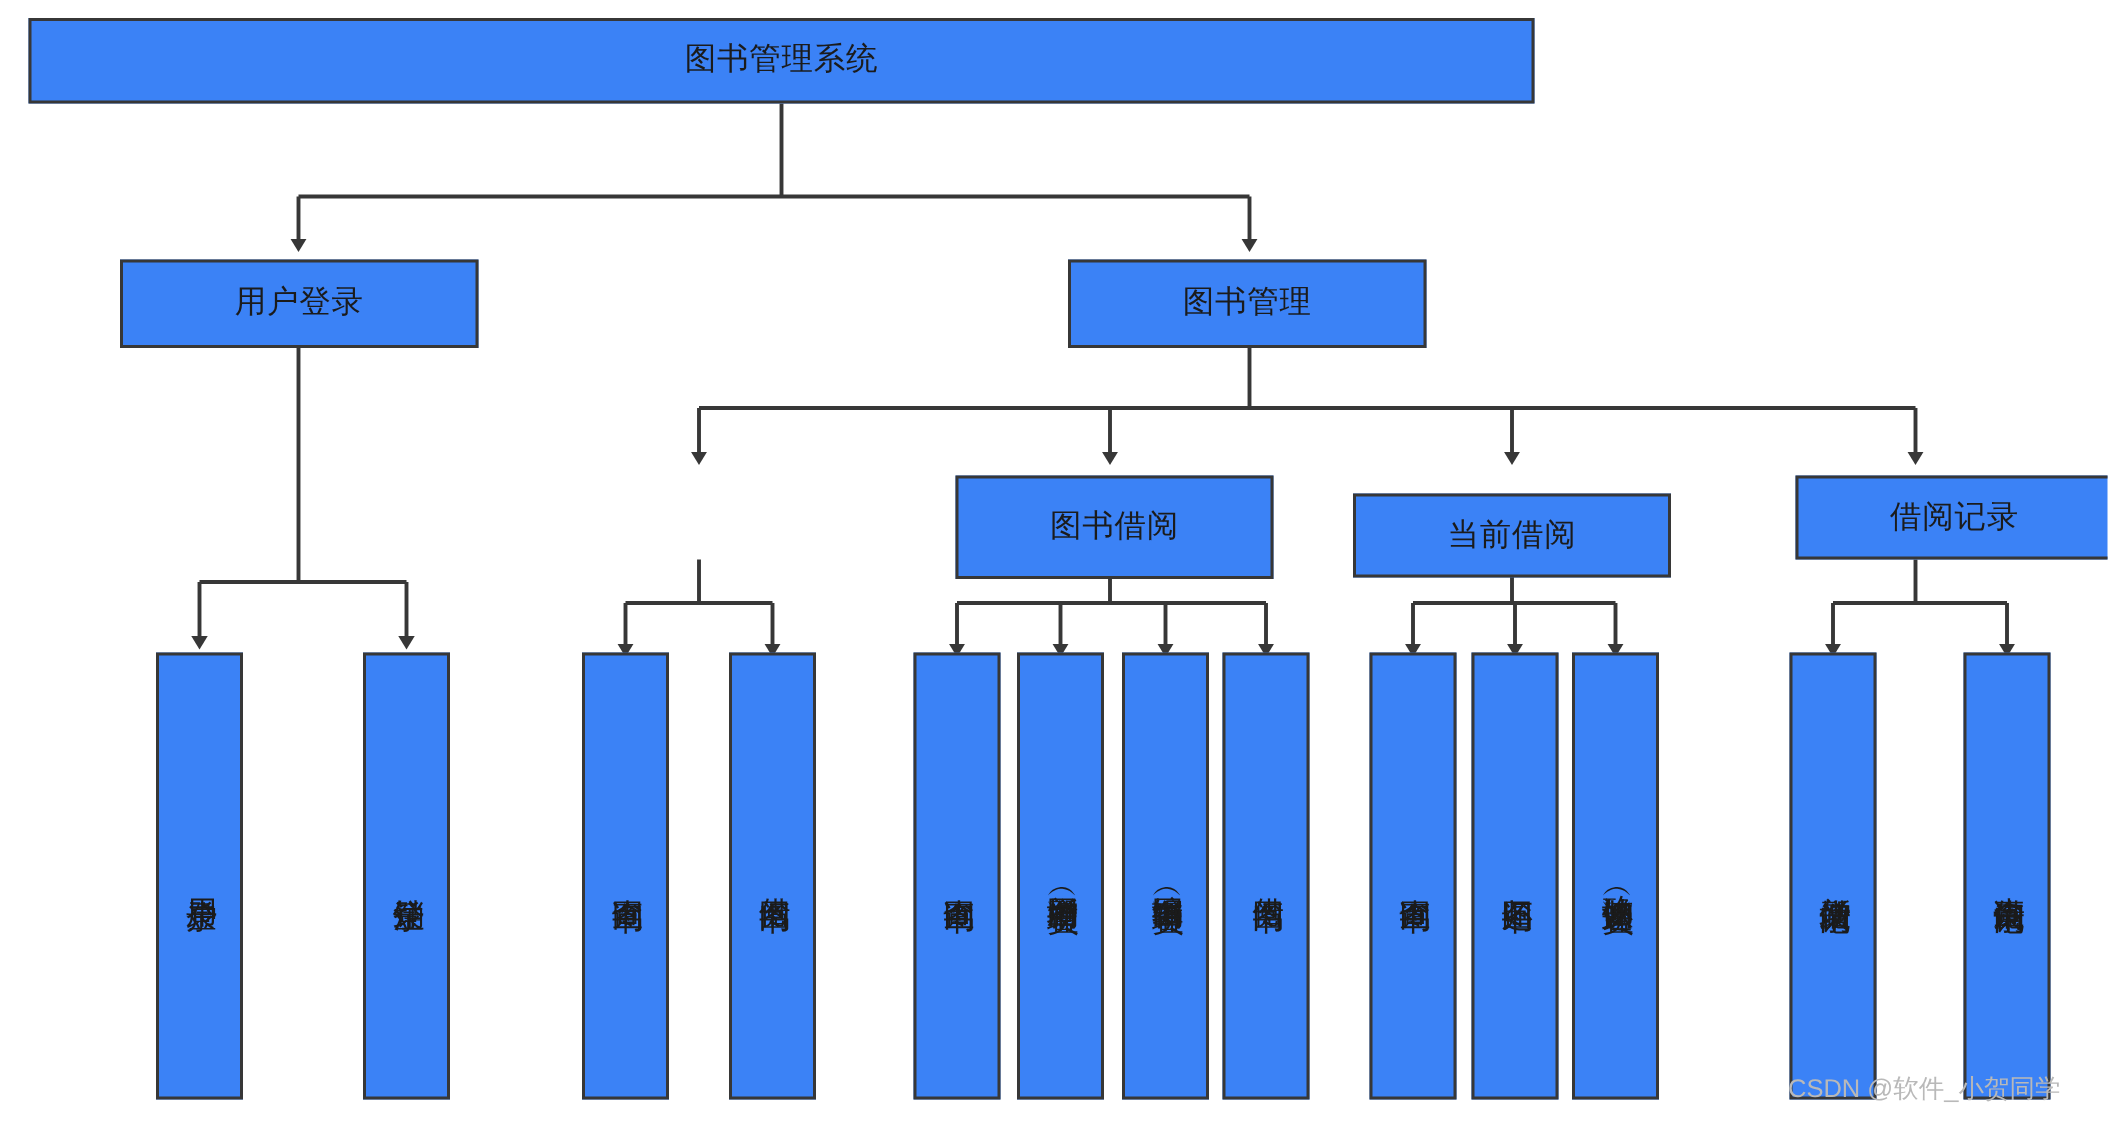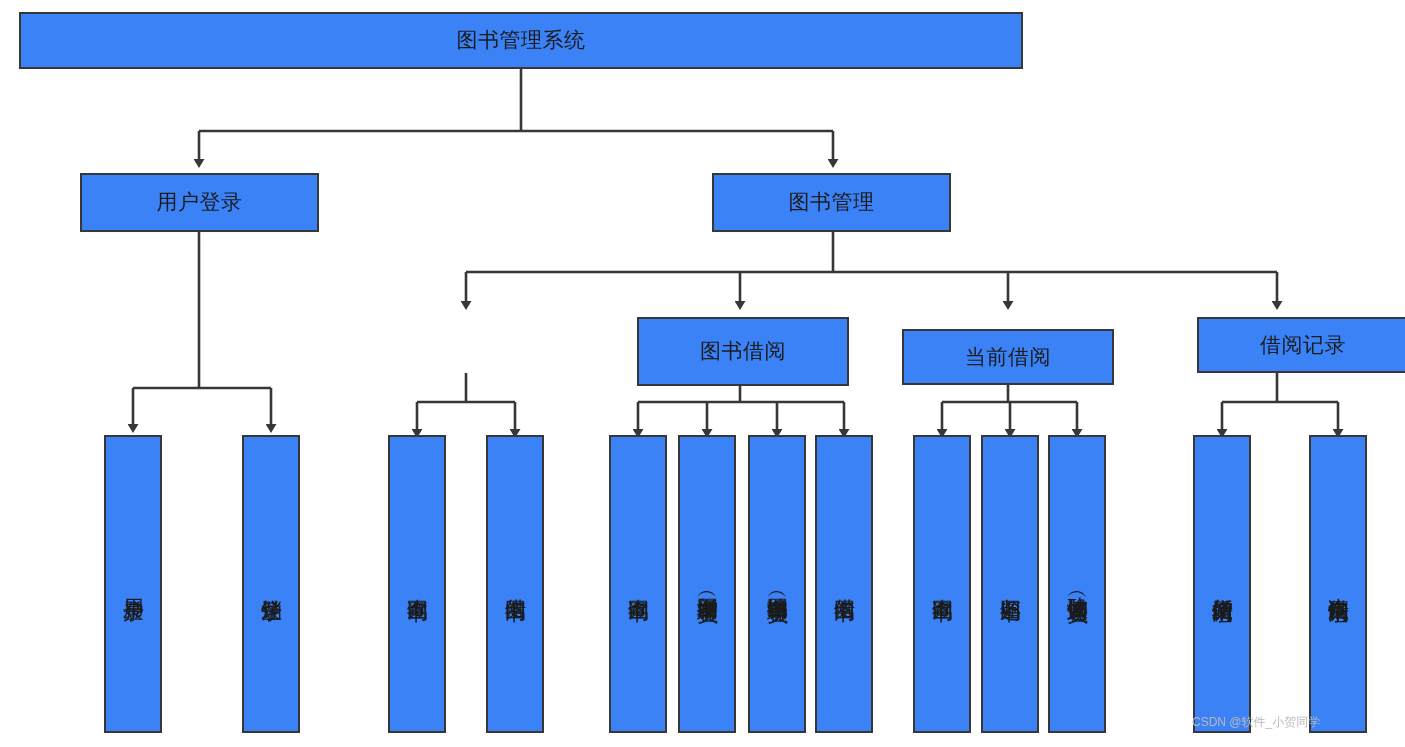--- a/index.html
+++ b/index.html
@@ -55,21 +55,21 @@
     white-space: normal;
     font-size: 21px;
     line-height: 1.28;
     letter-spacing: 1px;
     max-height: 100%;
   }
   .watermark {
     position: absolute;
     left: 1192px;
     top: 714px;
-    font-size: 12px;
+    font-size: 17px;
     color: #b9b9b9;
     white-space: nowrap;
     z-index: 5;
     font-family: "Liberation Sans", "DejaVu Sans", sans-serif;
   }
 </style>
 </head>
 <body>
 
 <div id="diagram-root">

